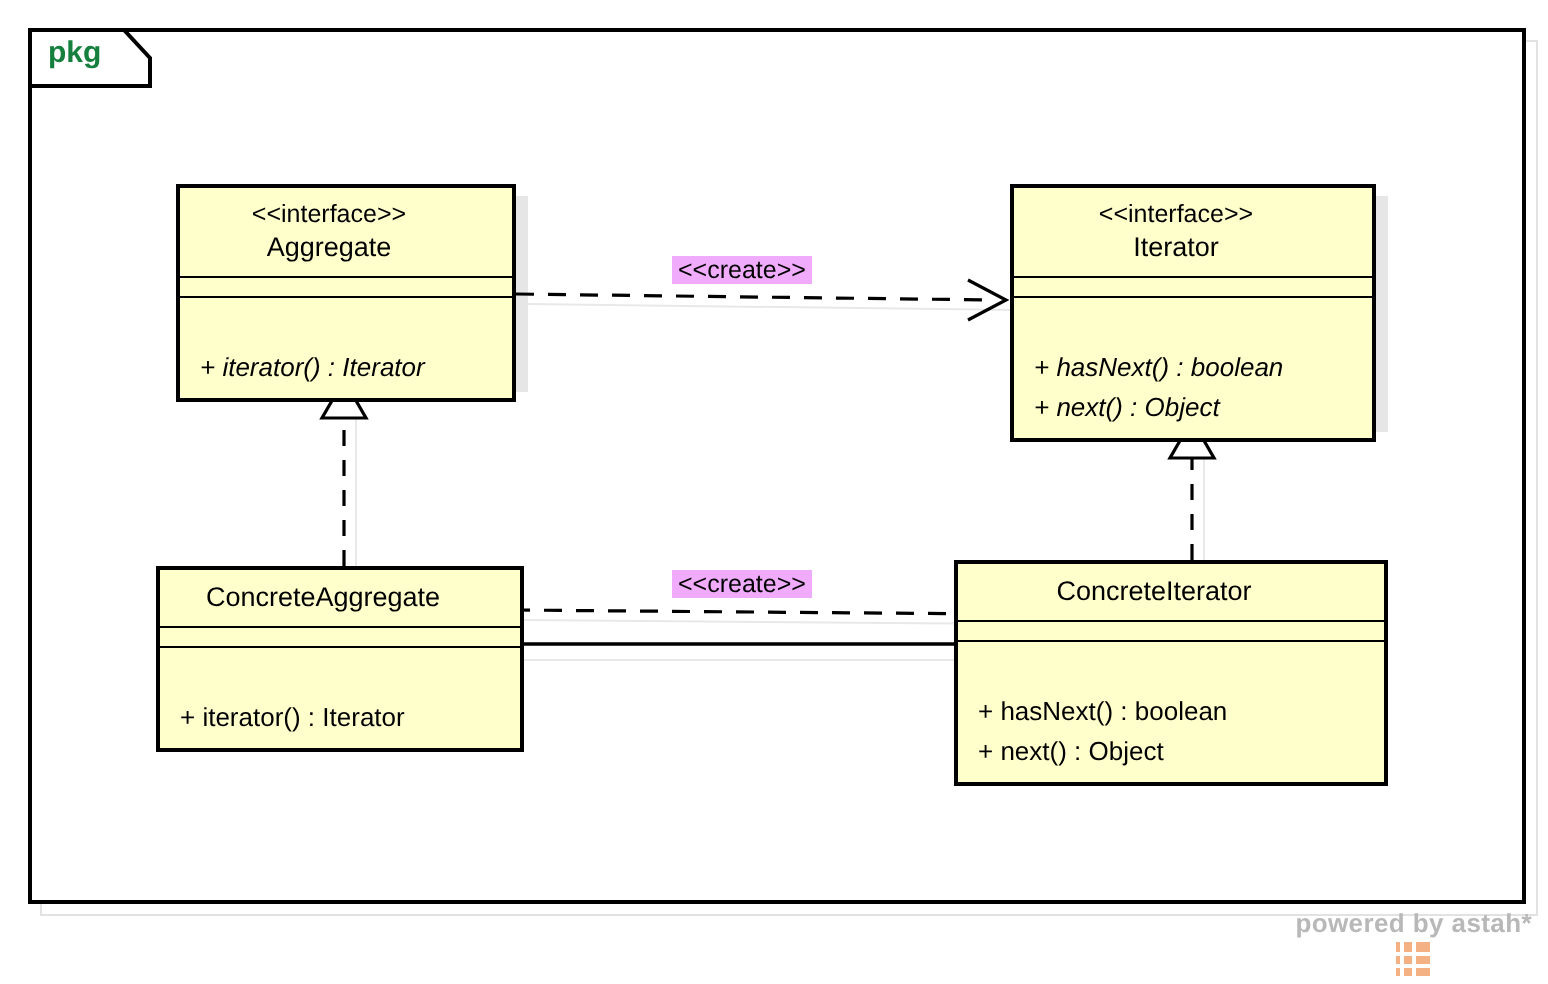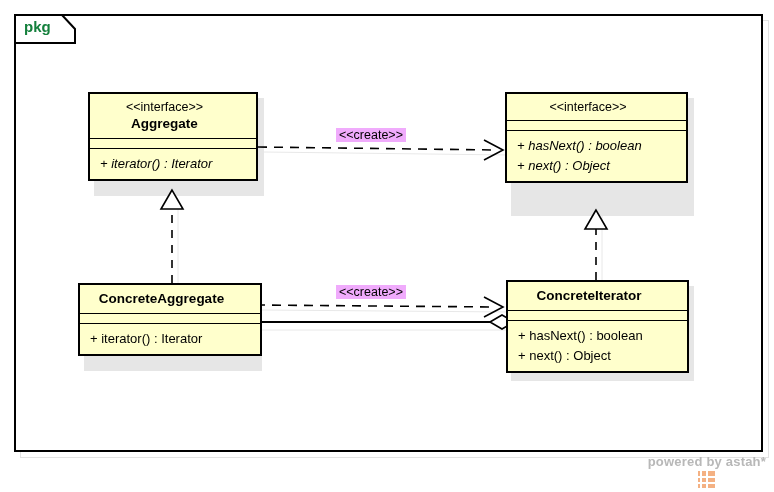--- a/index.html
+++ b/index.html
@@ -77,34 +77,35 @@
     border-bottom: 1px solid #000000;
   }
   .stereo {
     font-size: 12.5px;
     color: #000000;
     line-height: 16px;
     white-space: nowrap;
   }
   .cls-name {
     font-size: 13.5px;
-    font-weight: bold;
+    font-weight: normal;
     color: #000000;
     line-height: 18px;
     white-space: nowrap;
   }
   .cls-attrs {
     box-sizing: border-box;
     height: 10px;
     border-bottom: 1px solid #000000;
   }
   .cls-ops {
     box-sizing: border-box;
     padding: 5px 0 5px 10px;
     text-align: left;
+    margin-top: 20px;
   }
   .op {
     font-size: 13px;
     color: #000000;
     line-height: 20px;
     white-space: nowrap;
   }
   .op.italic {
     font-style: italic;
   }
@@ -218,41 +219,42 @@
     <div class="cls-attrs"></div>
     <div class="cls-ops">
       <div class="op italic">+ iterator() : Iterator</div>
     </div>
   </div>
 
   <div class="cls-shadow" style="left:511px; top:98px; width:183px; height:118px;"></div>
   <div class="cls" style="left:505px; top:92px; width:183px;">
     <div class="cls-head">
       <div class="stereo">&lt;&lt;interface&gt;&gt;</div>
+      <div class="cls-name">Iterator</div>
     </div>
     <div class="cls-attrs"></div>
     <div class="cls-ops">
       <div class="op italic">+ hasNext() : boolean</div>
       <div class="op italic">+ next() : Object</div>
     </div>
   </div>
 
   <div class="cls-shadow" style="left:84px; top:289px; width:178px; height:82px;"></div>
   <div class="cls" style="left:78px; top:283px; width:184px;">
     <div class="cls-head">
       <div class="cls-name">ConcreteAggregate</div>
     </div>
     <div class="cls-attrs"></div>
     <div class="cls-ops">
       <div class="op">+ iterator() : Iterator</div>
     </div>
   </div>
 
   <div class="cls-shadow" style="left:511px; top:286px; width:183px; height:95px;"></div>
-  <div class="cls" style="left:506px; top:280px; width:183px;">
+  <div class="cls" style="left:477px; top:280px; width:217px;">
     <div class="cls-head">
       <div class="cls-name">ConcreteIterator</div>
     </div>
     <div class="cls-attrs"></div>
     <div class="cls-ops">
       <div class="op">+ hasNext() : boolean</div>
       <div class="op">+ next() : Object</div>
     </div>
   </div>
 

